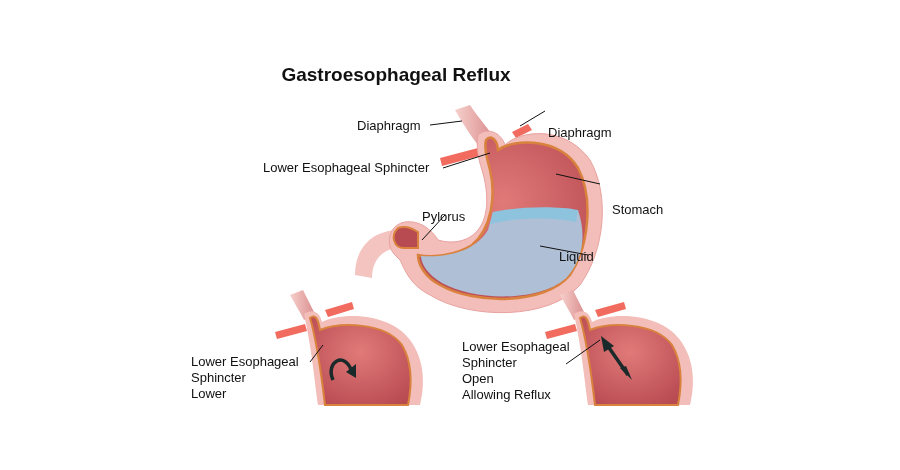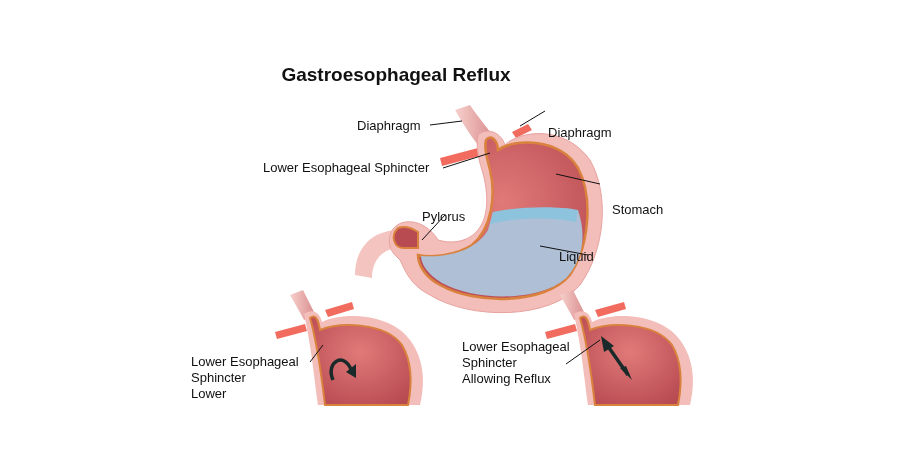--- a/index.html
+++ b/index.html
@@ -86,14 +86,15 @@
 
 <div class="lbl" style="left:191px;top:354px;">
   <div>Lower Esophageal</div>
   <div>Sphincter</div>
   <div>Lower</div>
 </div>
 
 <div class="lbl" style="left:462px;top:339px;">
   <div>Lower Esophageal</div>
   <div>Sphincter</div>
+  <div>Open</div>
   <div>Allowing Reflux</div>
 </div>
 
 </body></html>

